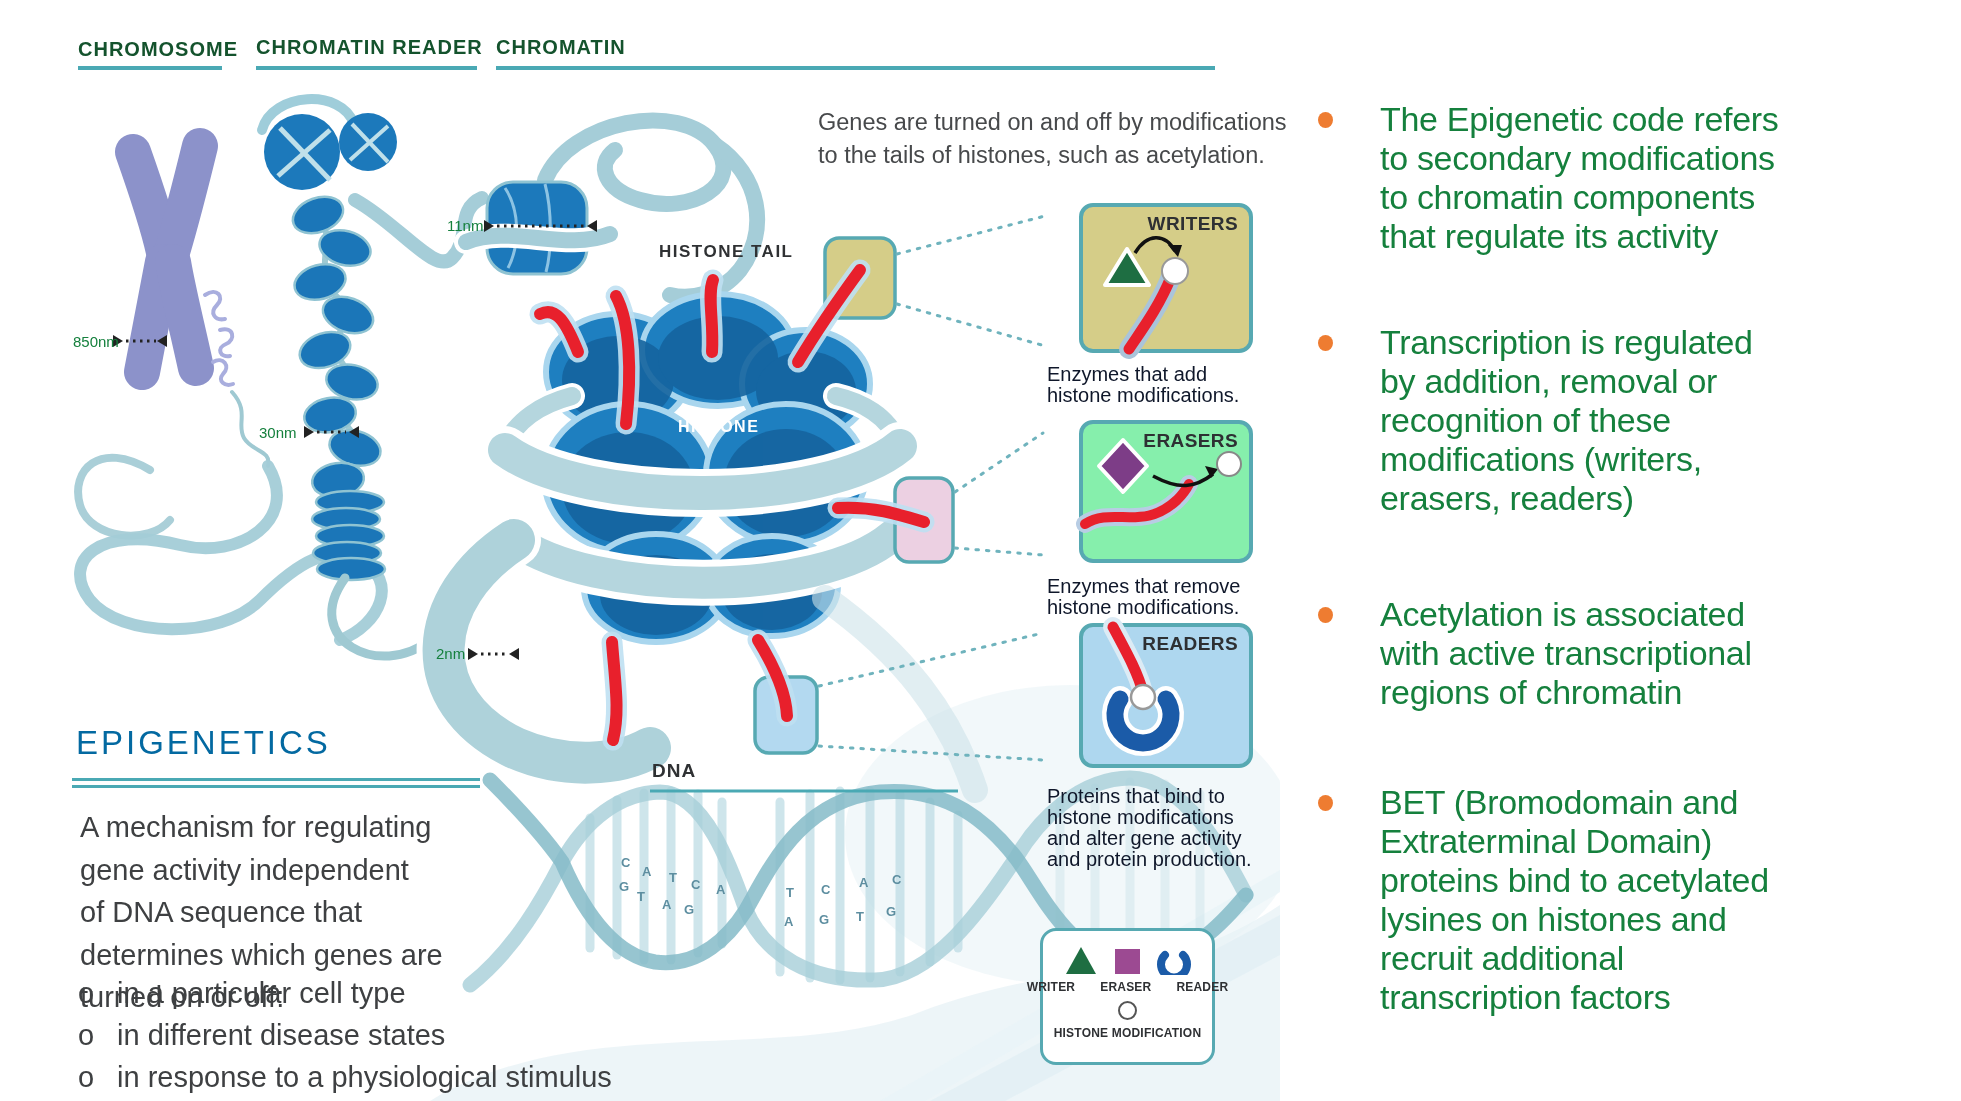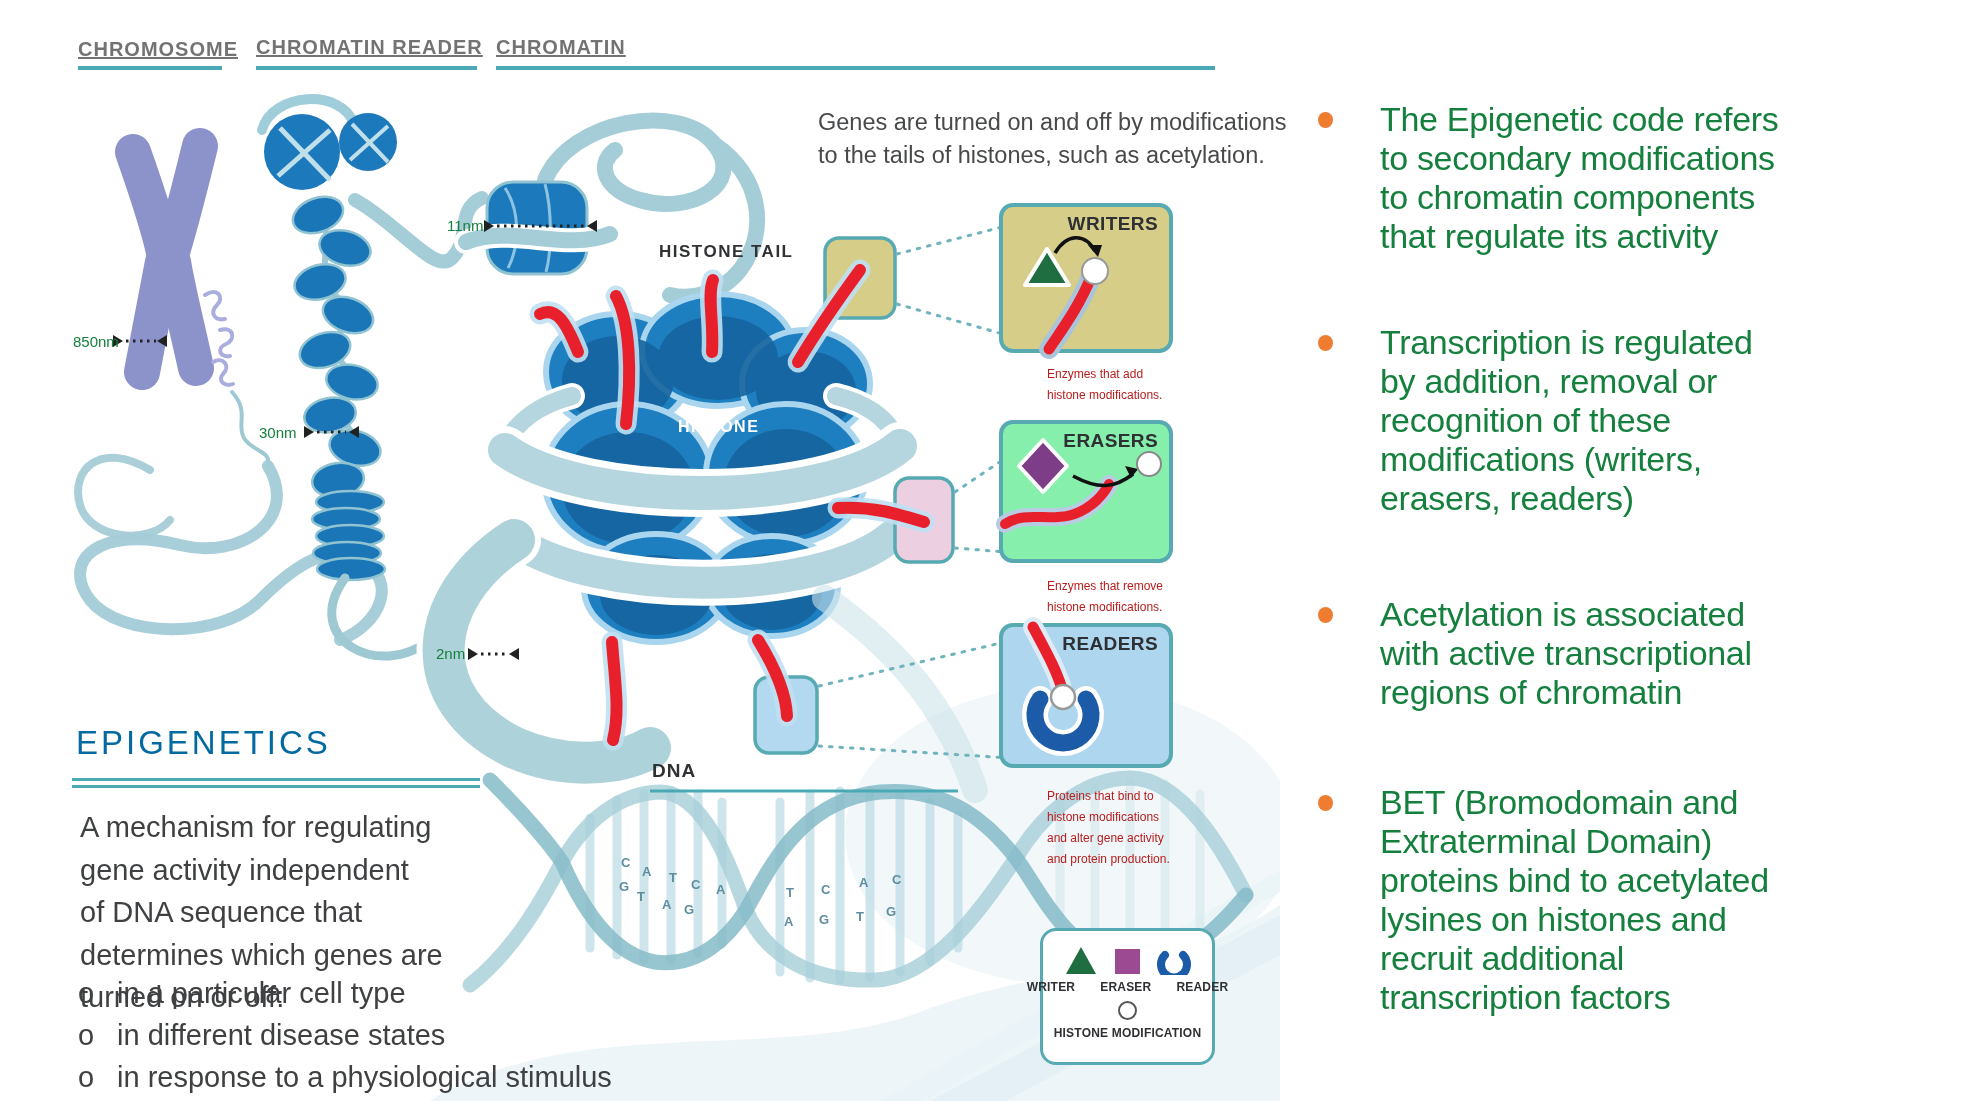--- a/index.html
+++ b/index.html
@@ -1,29 +1,29 @@
 <!DOCTYPE html>
 <html><head>
 <meta charset="utf-8">
 <style>
   html,body{margin:0;padding:0;background:#fff;}
   .slide{position:relative;width:1961px;height:1101px;background:#ffffff;overflow:hidden;
          font-family:"Liberation Sans",sans-serif;}
   .abs{position:absolute;}
-  .hdr{position:absolute;font-size:20px;font-weight:bold;letter-spacing:1px;color:#737373;white-space:nowrap;text-decoration:underline;}
+  .hdr{position:absolute;font-size:20px;font-weight:bold;letter-spacing:1px;color:#14532d;white-space:nowrap;}
   .hrule{position:absolute;height:4px;background:#4aa9b4;}
   .scale{position:absolute;font-size:15px;font-weight:normal;color:#15803d;white-space:nowrap;}
   .plabel{position:absolute;font-weight:bold;color:#2f3133;white-space:nowrap;}
   .intro{position:absolute;left:818px;top:106px;width:436px;font-size:23.5px;line-height:32.5px;
          color:#47494b;text-align:center;white-space:pre;}
-  .callout{position:absolute;left:999px;width:174px;border:4px solid #57a9b2;border-radius:14px;
+  .callout{position:absolute;left:1079px;width:174px;border:4px solid #57a9b2;border-radius:14px;
            box-sizing:border-box;}
   .ctitle{position:absolute;top:6px;right:11px;font-size:19px;font-weight:bold;color:#2e3033;letter-spacing:.4px;}
   .cicon{position:absolute;left:0;top:0;width:100%;height:100%;overflow:visible;}
-  .caption{position:absolute;left:1047px;width:210px;font-size:12px;line-height:21px;color:#b91c1c;white-space:pre;}
+  .caption{position:absolute;left:1047px;width:210px;font-size:20px;line-height:21px;color:#0f172a;white-space:pre;}
   .legend{position:absolute;left:1040px;top:928px;width:175px;height:137px;background:#fff;
           border:3px solid #57a9b2;border-radius:16px;box-sizing:border-box;
           display:flex;flex-direction:column;align-items:center;}
   .legicons{display:flex;align-items:flex-end;gap:16px;margin-top:12px;height:32px;}
   .leglabels{display:flex;gap:25px;margin-top:5px;}
   .leglabels span{font-size:12px;font-weight:bold;color:#2e3033;letter-spacing:.2px;}
   .legcircle{width:15px;height:15px;border:2.5px solid #555;border-radius:50%;margin-top:7px;}
   .legmod{font-size:12px;font-weight:bold;color:#2e3033;margin-top:6px;letter-spacing:.2px;text-align:right;}
   .epi-title{position:absolute;left:76px;top:724px;font-size:33px;letter-spacing:3px;color:#0369a1;}
   .epi-rule{position:absolute;left:72px;top:778px;width:408px;height:4px;

